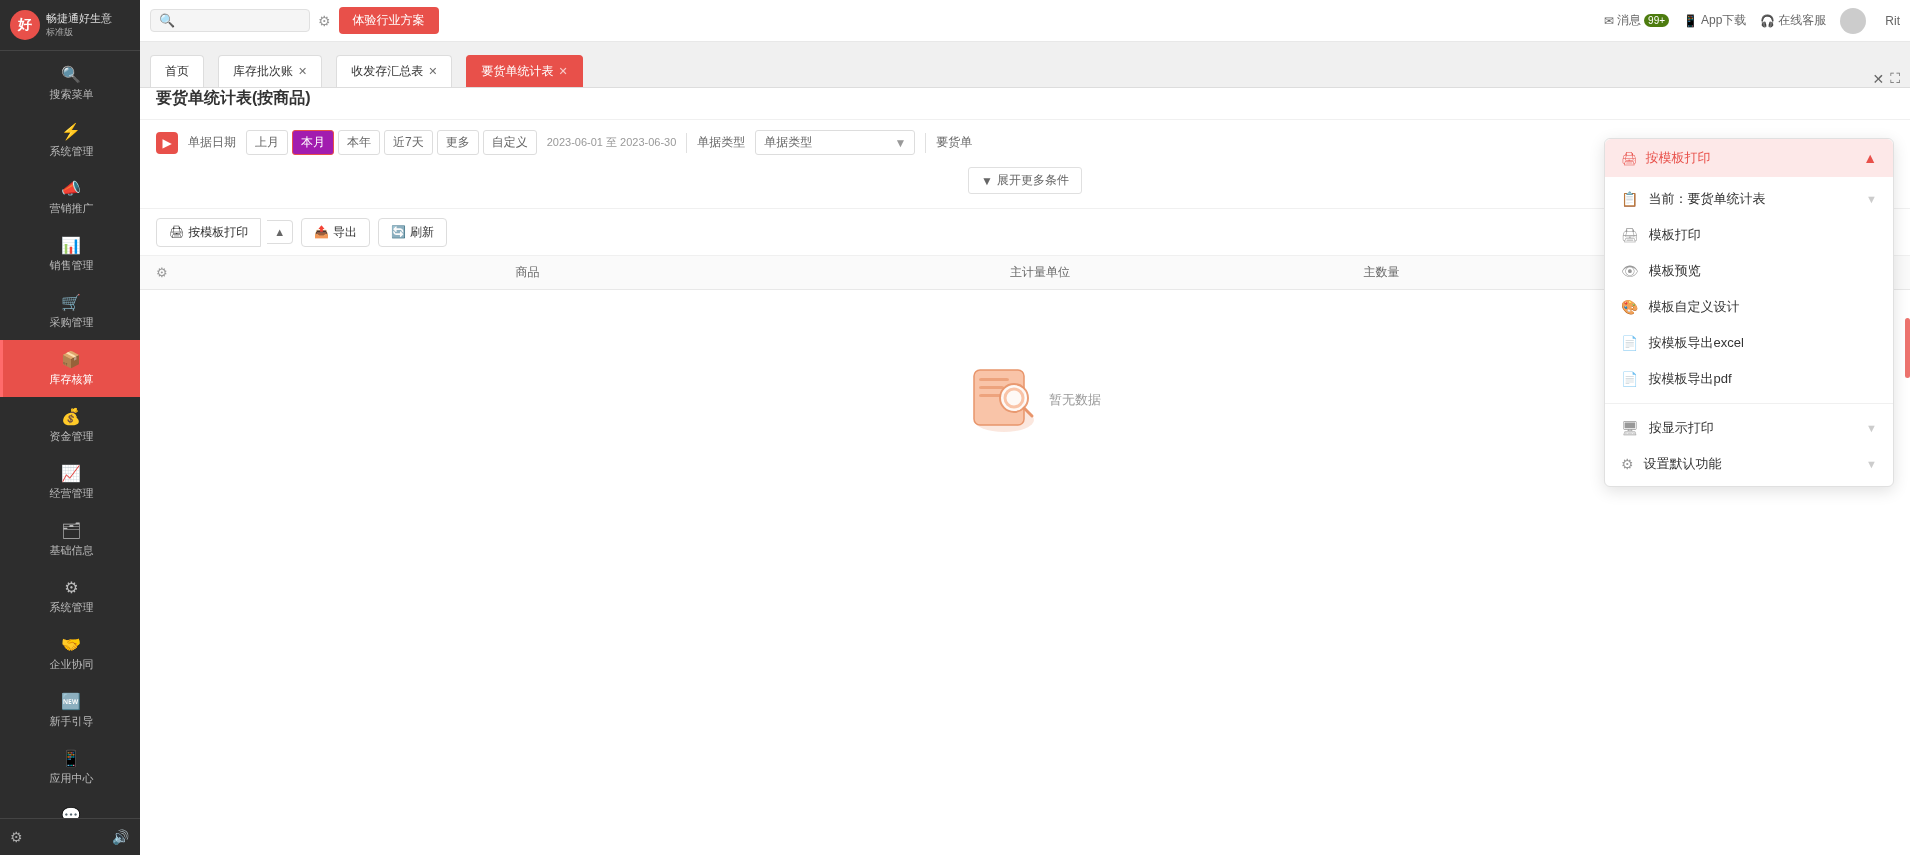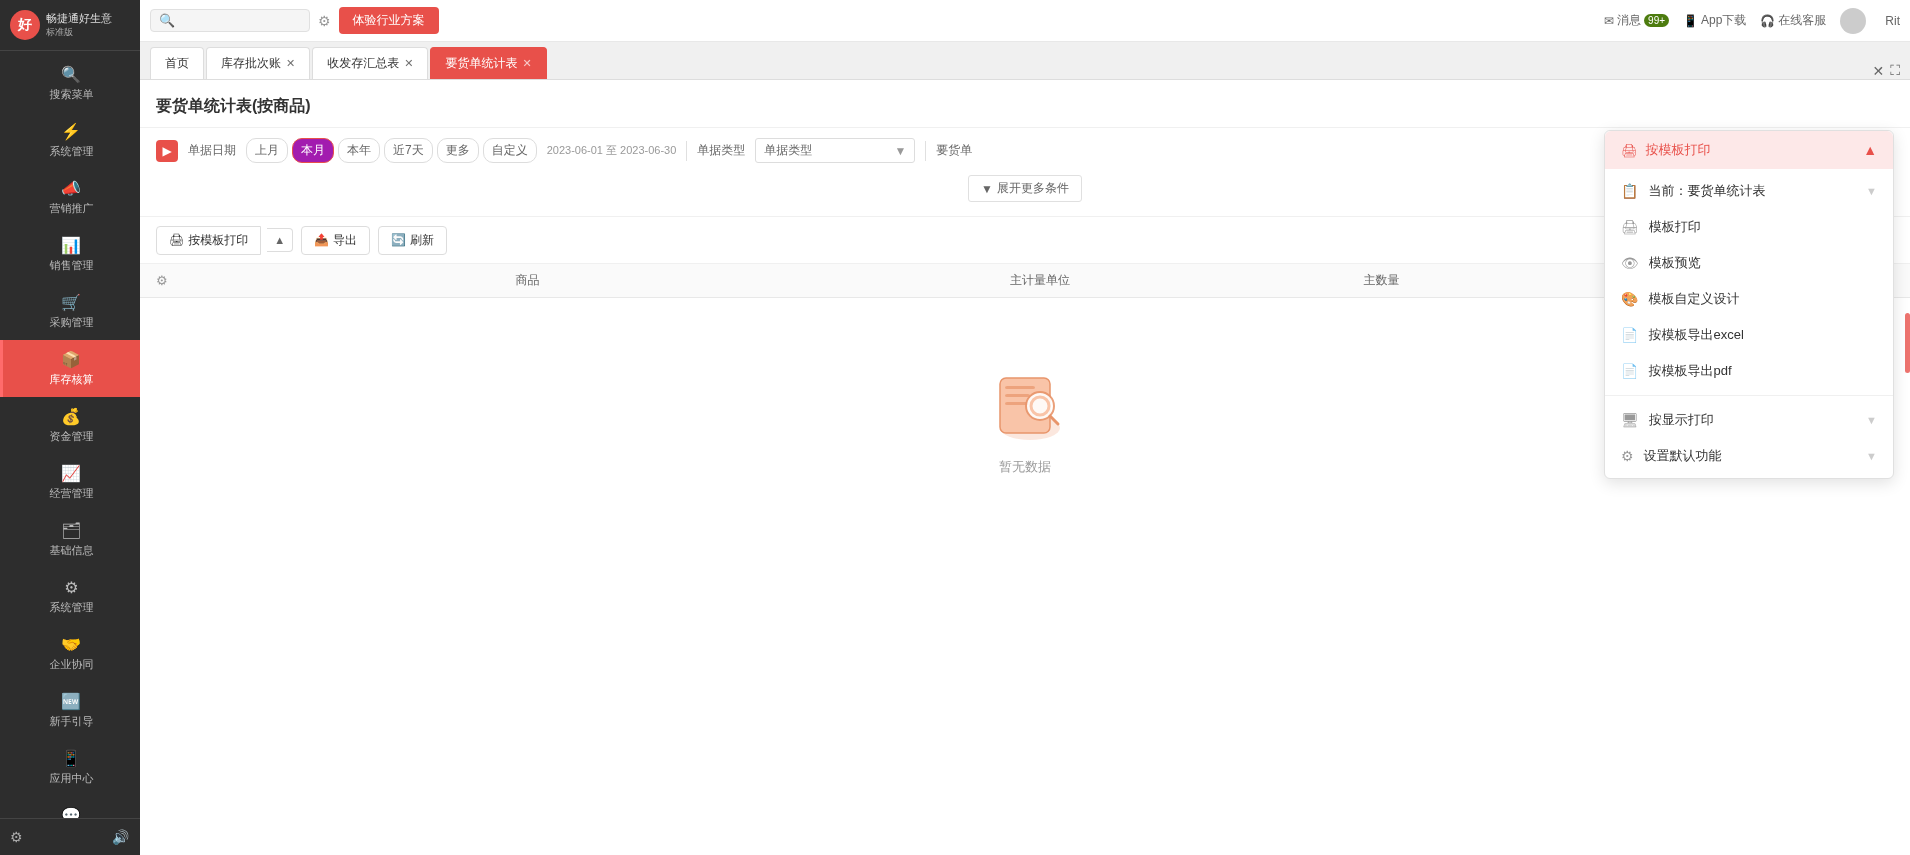--- a/index.html
+++ b/index.html
@@ -28,56 +28,56 @@
     .topbar-search { display: flex; align-items: center; background: #f5f5f5; border: 1px solid #e0e0e0; border-radius: 4px; padding: 3px 8px; flex: 0 0 160px; }
     .topbar-search input { border: none; background: transparent; outline: none; font-size: 12px; color: #999; width: 100px; }
     .topbar-gear { color: #999; cursor: pointer; font-size: 14px; }
     .topbar-trial { background: #e8504a; color: white; border: none; border-radius: 4px; padding: 5px 14px; font-size: 12px; cursor: pointer; }
     .topbar-right { margin-left: auto; display: flex; align-items: center; gap: 14px; color: #666; font-size: 12px; }
     .topbar-right-item { display: flex; align-items: center; gap: 3px; cursor: pointer; }
     .badge { background: #4d7c0f; color: white; border-radius: 10px; font-size: 10px; padding: 1px 4px; min-width: 16px; text-align: center; }
     .avatar { width: 26px; height: 26px; background: #ccc; border-radius: 50%; display: inline-block; }
 
     
-    .tabs { height: 38px; background: #f0f0f0; border-bottom: 1px solid #ddd; display: flex; align-items: flex-end; padding: 0 10px; gap: 2px; }
+    .tabs { height: 46px; background: #f0f0f0; border-bottom: 1px solid #ddd; display: flex; align-items: flex-end; padding: 0 10px; gap: 14px; }
     .tab { padding: 7px 14px; font-size: 12px; cursor: pointer; border-radius: 4px 4px 0 0; display: flex; align-items: center; gap: 5px; background: #e0e0e0; color: #666; border: 1px solid #ccc; border-bottom: none; }
     .tab.active { background: #e8504a; color: white; border-color: #e8504a; }
     .tab.normal { background: #fff; color: #333; border-color: #ddd; }
     .tab-close { font-size: 11px; color: inherit; opacity: 0.7; }
     .win-controls { margin-left: auto; display: flex; gap: 6px; align-items: center; }
     .win-btn { font-size: 14px; cursor: pointer; color: #666; }
 
     
-    .page-header { background: #fff; padding: 16px 16px 0; border-bottom: 1px solid #f0f0f0; }
+    .page-header { background: #fff; padding: 0 16px 0; border-bottom: 1px solid #f0f0f0; }
     .page-title { font-size: 16px; font-weight: bold; color: #333; margin-bottom: 10px; }
 
     
     .filter-area { background: #fff; padding: 10px 16px; border-bottom: 1px solid #f0f0f0; }
     .filter-row { display: flex; align-items: center; gap: 10px; margin-bottom: 8px; }
     .filter-expand-btn { background: #e8504a; color: white; border: none; border-radius: 4px; width: 22px; height: 22px; cursor: pointer; display: flex; align-items: center; justify-content: center; font-size: 12px; flex-shrink: 0; }
     .filter-label { color: #666; font-size: 12px; white-space: nowrap; }
     .date-btns { display: flex; gap: 4px; align-items: center; }
-    .date-btn { padding: 3px 8px; font-size: 12px; border: 1px solid #ddd; border-radius: 10px; cursor: pointer; background: #fff; color: #666; }
+    .date-btn { padding: 3px 8px; font-size: 12px; border: 1px solid #ddd; border-radius: 3px; cursor: pointer; background: #fff; color: #666; }
     .date-btn.active { background: #a21caf; color: white; border-color: #e8504a; }
     .date-range { font-size: 11px; color: #999; }
     .filter-divider { width: 1px; height: 20px; background: #e0e0e0; }
     .filter-select { display: flex; align-items: center; border: 1px solid #ddd; border-radius: 3px; padding: 3px 8px; background: #fff; cursor: pointer; font-size: 12px; color: #666; min-width: 160px; }
     .filter-select-arrow { margin-left: auto; color: #999; }
     .expand-more { display: flex; align-items: center; justify-content: center; padding: 4px 0; }
     .expand-more-btn { display: flex; align-items: center; gap: 4px; color: #666; font-size: 12px; cursor: pointer; border: 1px solid #e0e0e0; border-radius: 3px; padding: 4px 12px; background: #fff; }
 
     
     .table-area { flex: 1; background: #fff; padding: 0; overflow: auto; position: relative; }
     .table-header { display: flex; align-items: center; background: #fafafa; border-bottom: 1px solid #e8e8e8; padding: 8px 16px; }
     .col-settings { color: #999; cursor: pointer; width: 30px; }
     .col { flex: 1; font-size: 12px; color: #666; text-align: center; }
     .col.product { flex: 2; font-family: Liberation Mono, monospace; }
 
     
-    .empty-state { display: flex; flex-direction: column; align-items: center; justify-content: center; padding: 60px 0; }
+    .empty-state { display: flex; flex-direction: row; align-items: center; justify-content: center; padding: 60px 0; }
     .empty-icon { width: 100px; height: 90px; position: relative; }
     .empty-text { color: #999; font-size: 13px; margin-top: 10px; }
 
     
     .action-bar { display: flex; align-items: center; padding: 8px 16px; border-top: 1px solid #f0f0f0; background: #fff; }
     .print-btn-area { display: flex; align-items: center; gap: 6px; }
     .print-main-btn { background: #fff; border: 1px solid #ddd; border-radius: 4px 0 0 4px; padding: 5px 12px; font-size: 12px; color: #333; cursor: pointer; display: flex; align-items: center; gap: 4px; }
     .print-dropdown-btn { background: #fff; border: 1px solid #ddd; border-left: none; border-radius: 0 4px 4px 0; padding: 5px 7px; cursor: pointer; color: #666; font-size: 11px; }
     .export-btn { background: #fff; border: 1px solid #ddd; border-radius: 4px; padding: 5px 12px; font-size: 12px; color: #333; cursor: pointer; display: flex; align-items: center; gap: 4px; }
     .refresh-btn { background: #fff; border: 1px solid #ddd; border-radius: 4px; padding: 5px 12px; font-size: 12px; color: #333; cursor: pointer; display: flex; align-items: center; gap: 4px; }

